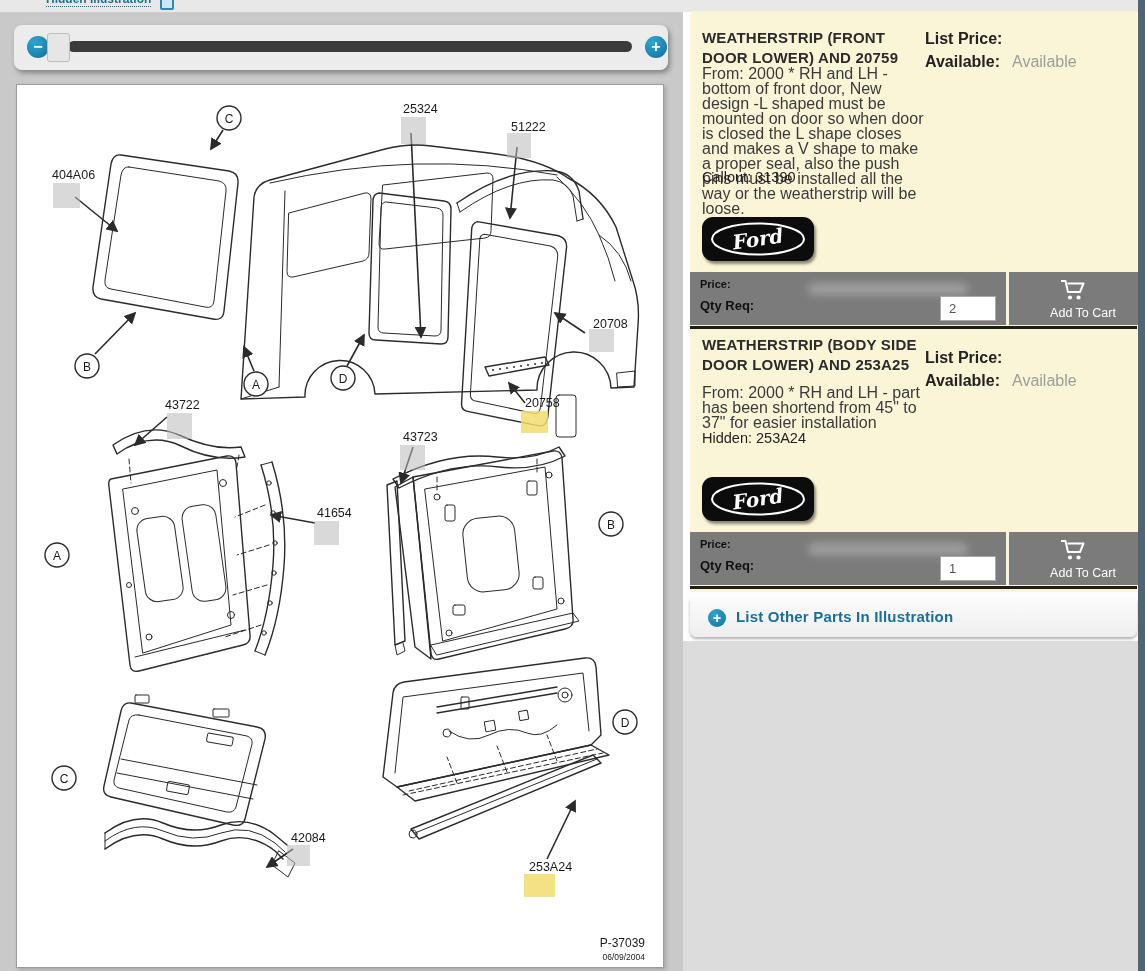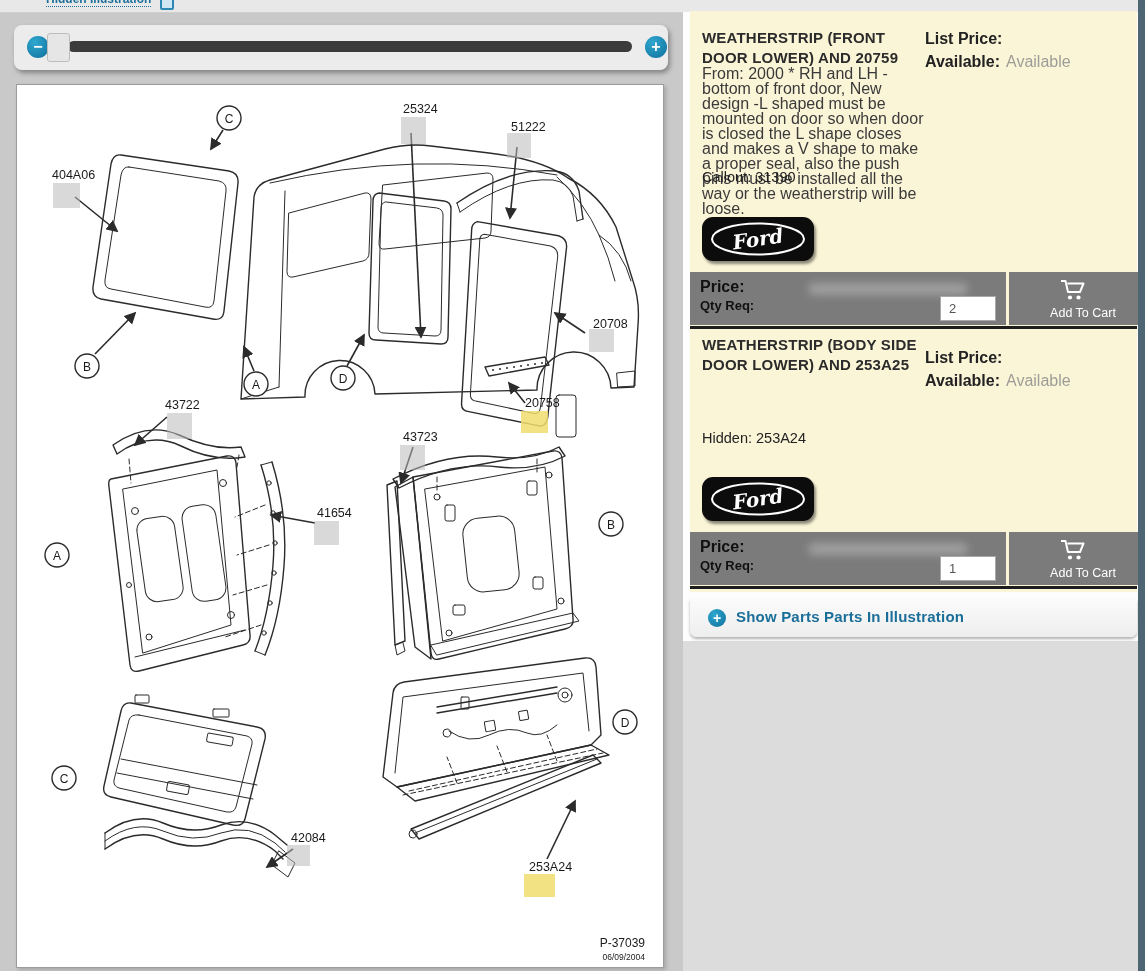--- a/index.html
+++ b/index.html
@@ -36,28 +36,28 @@
   .rc-top{position:absolute;left:0;top:0;width:455px;height:12px;background:#e8e8e8;}
   .rc-white{position:absolute;left:0;top:12px;width:455px;height:629px;background:#fdfdfd;}
   .rc-gray{position:absolute;left:0;top:641px;width:455px;height:330px;background:#dcdcdc;}
   .cream{position:absolute;left:7px;top:11px;width:447px;height:581px;background:#fbf5d8;}
   .scroll-strip{position:absolute;left:1138px;top:0;width:7px;height:971px;background:#4e6673;}
 
   .prod-title{position:absolute;left:12px;width:215px;font-size:15px;font-weight:bold;color:#2b2b2b;line-height:1.3;letter-spacing:.2px;}
   .info{position:absolute;left:235px;width:205px;font-size:16px;color:#2b2b2b;}
   .info-row{margin-bottom:5px;}
   .info-label{font-weight:bold;color:#222;}
-  .info-value{color:#9d9d97;margin-left:6px;}
+  .info-value{color:#9d9d97;margin-left:12px;}
   .desc{position:absolute;left:12px;width:222px;font-size:16px;line-height:15px;color:#3a3a3a;}
   .callout{position:absolute;left:12px;font-size:14.5px;color:#222;}
 
   .ford{position:absolute;left:12px;width:112px;height:44px;background:#0c0c0c;border-radius:11px;box-shadow:2px 3px 3px rgba(0,0,0,.45);display:flex;align-items:center;justify-content:center;}
 
   .pricebar{position:absolute;left:0;width:316px;height:53px;background:#7b7b7b;}
-  .pb-l1{position:absolute;left:10px;top:6px;font-size:16px;font-weight:bold;color:#101010;}
+  .pb-l1{position:absolute;left:10px;top:6px;font-size:11px;font-weight:bold;color:#101010;}
   .pb-l2{position:absolute;left:10px;top:26px;font-size:13px;font-weight:bold;color:#101010;}
   .redact{position:absolute;left:118px;top:11px;width:160px;height:12px;background:rgba(255,255,255,.28);filter:blur(4px);border-radius:6px;}
   .qty{position:absolute;right:10px;top:24px;width:46px;height:23px;border:1px solid #a9a9a9;background:#fff;font-family:"Liberation Sans",sans-serif;font-size:13px;color:#555;padding:0 0 0 8px;}
   .cartbtn{position:absolute;left:319px;width:148px;height:53px;background:#7b7b7b;border:none;color:#fff;cursor:pointer;padding:0;}
   .cart-ic{position:absolute;left:50px;top:6px;}
   .cart-lbl{position:absolute;left:0;bottom:5px;width:100%;text-align:center;font-family:"Liberation Sans",sans-serif;font-size:12.5px;color:#fff;}
   .blackline{position:absolute;left:0;width:447px;height:3px;background:#1d1d1d;}
 
   .show-bar{position:absolute;left:7px;top:599px;width:447px;height:38px;background:linear-gradient(#fbfbfb,#eeeeee);border-radius:0 0 7px 7px;box-shadow:0 2px 3px rgba(0,0,0,.3);}
   .show-plus{position:absolute;left:18px;top:10px;width:18px;height:18px;border-radius:50%;background:radial-gradient(circle at 35% 30%,#2fa7cf,#0e6f9b);color:#fff;font-size:14px;font-weight:bold;line-height:18px;text-align:center;}
@@ -314,20 +314,21 @@
       </button>
       <div class="blackline" style="top:315px"></div>
 
       <div class="prod-title" style="top:324px">WEATHERSTRIP (BODY SIDE DOOR LOWER) AND 253A25</div>
       <div class="info" style="top:338px">
         <div class="info-row"><span class="info-label">List Price:</span></div>
         <div class="info-row">
           <span class="info-label">Available:</span><span class="info-value">Available</span>
         </div>
       </div>
+      <div class="desc" style="top:374px">From: 2000 * RH and LH - part has been shortend from 45" to 37" for easier installation</div>
       <div class="callout" style="top:419px">Hidden: 253A24</div>
       <div class="ford" style="top:466px">
         <svg width="104" height="38" viewBox="0 0 104 38">
           <ellipse cx="52" cy="19" rx="46" ry="15.5" fill="none" stroke="#fff" stroke-width="2"></ellipse>
           <text x="52" y="26" text-anchor="middle" font-family="DejaVu Serif, serif" font-style="italic" font-weight="bold" font-size="20" fill="#fff" transform="rotate(-8 52 19)">Ford</text>
         </svg>
       </div>
       <div class="pricebar" style="top:521px">
         <span class="pb-l1">Price:</span>
         <span class="pb-l2">Qty Req:</span>
@@ -340,18 +341,18 @@
           <circle cx="11" cy="19.5" r="2.1" fill="#fff"></circle>
           <circle cx="19.5" cy="19.5" r="2.1" fill="#fff"></circle>
         </svg>
         <span class="cart-lbl">Add To Cart</span>
       </button>
       <div class="blackline" style="top:575px"></div>
     </div>
 
     <div class="show-bar">
       <span class="show-plus">+</span>
-      <span class="show-lbl">Show Parts Parts In Illustration</span>
+      <span class="show-lbl">List Other Parts In Illustration</span>
     </div>
   </div>
 
   <div class="scroll-strip"></div>
 </div>
 
 </body></html>

